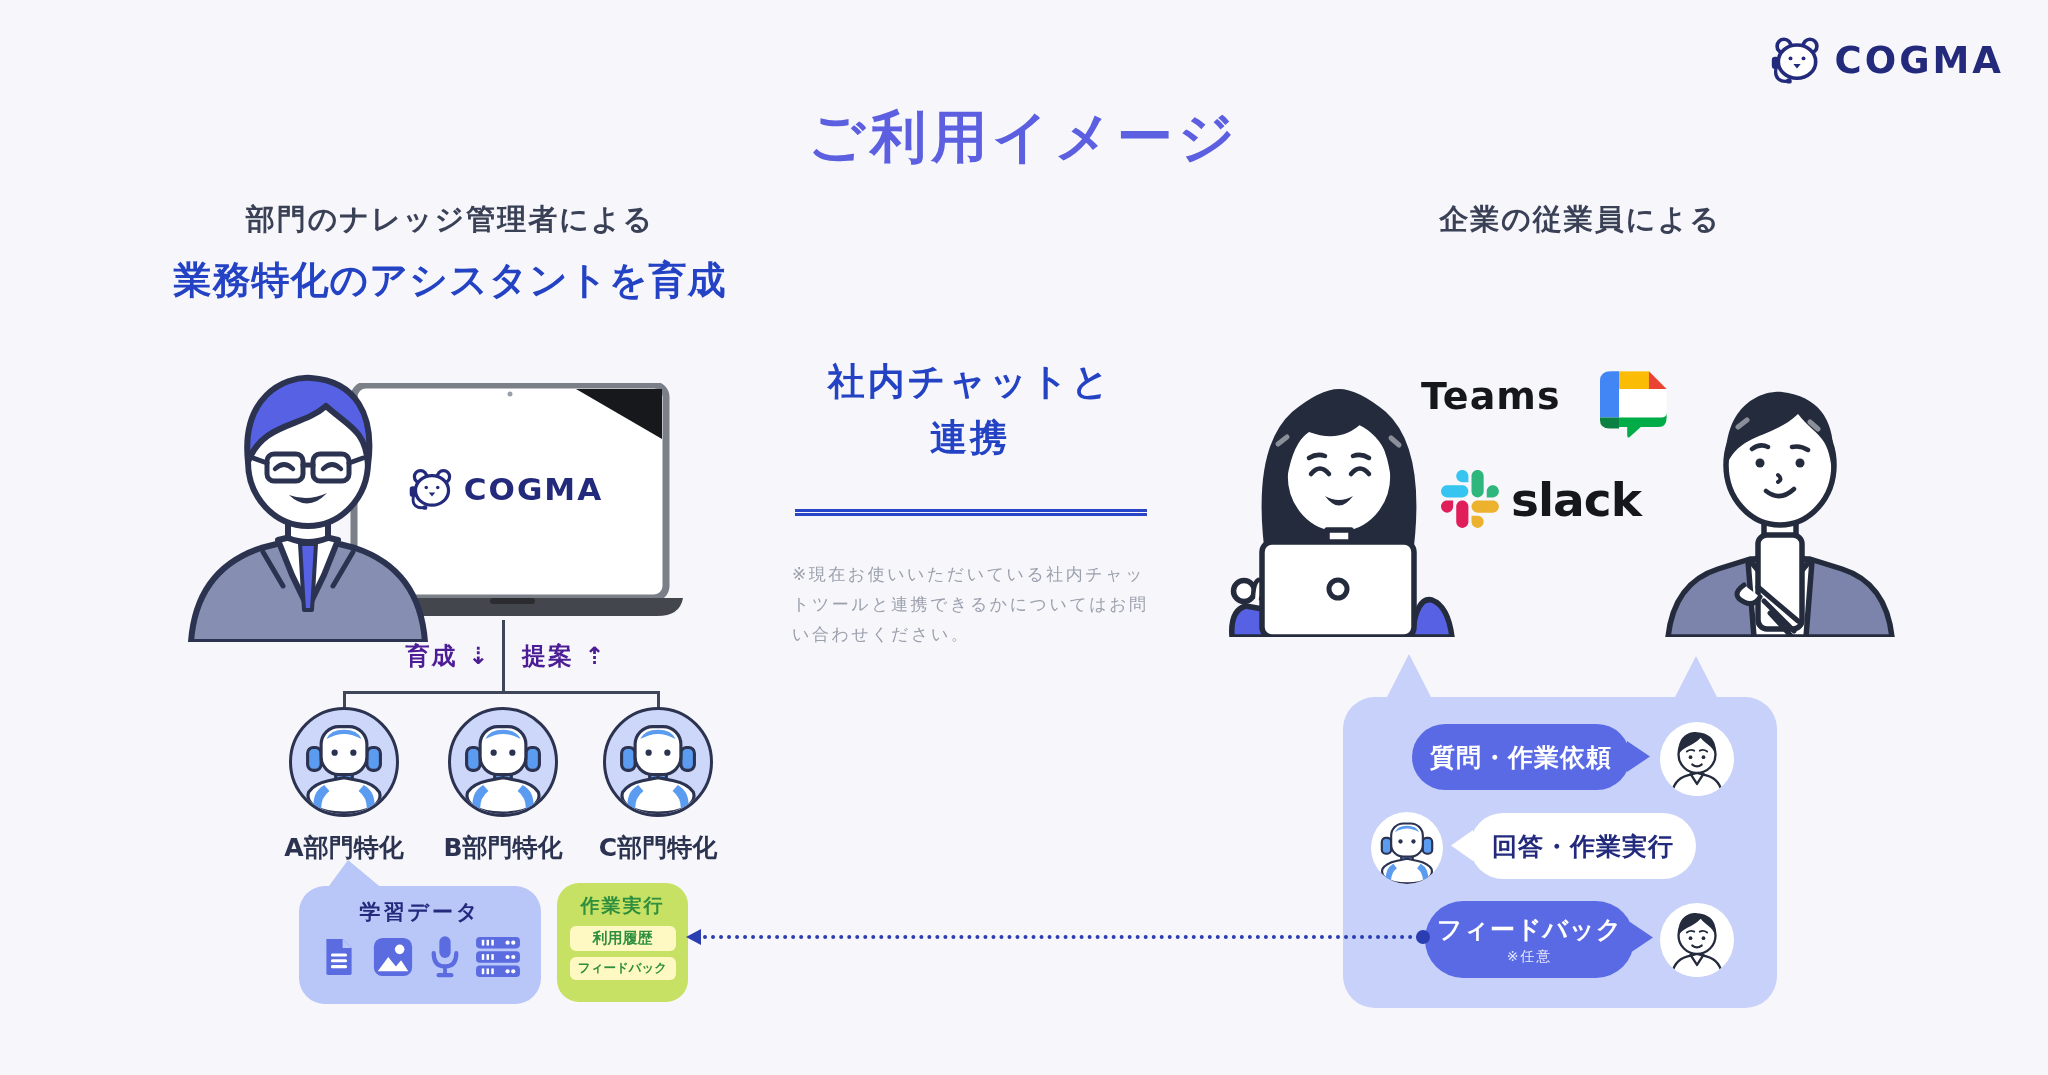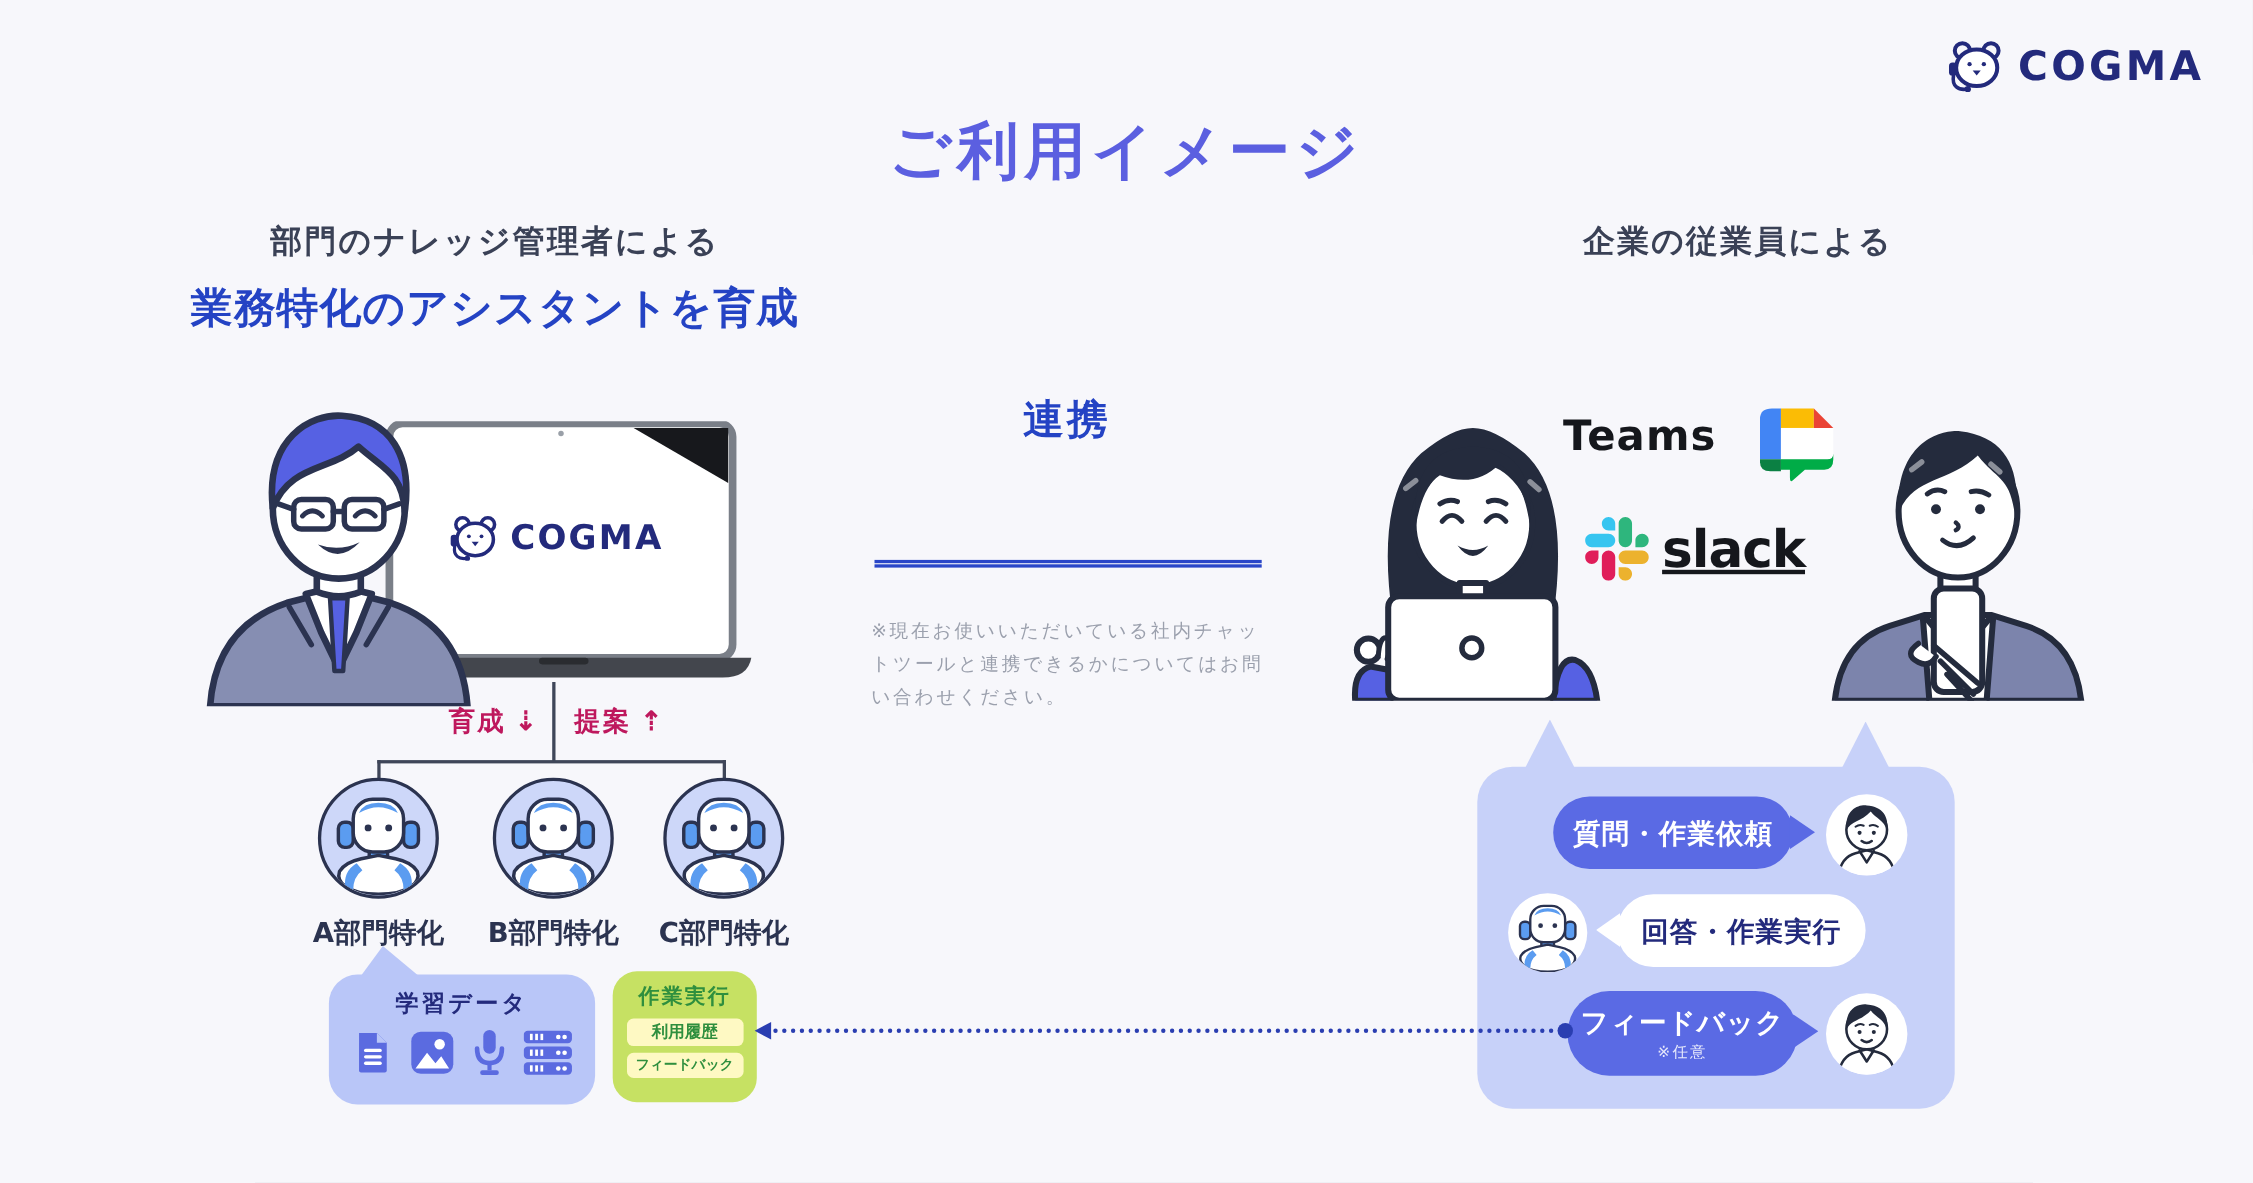--- a/index.html
+++ b/index.html
@@ -22,21 +22,21 @@
   .right-heading{left:1245px;top:200px;width:670px;}
 
   
   .laptop{position:absolute;left:340px;top:383px;width:345px;height:240px;}
   .screen-brand{position:absolute;left:378px;top:468px;width:256px;display:flex;justify-content:center;
                 align-items:center;gap:9px;color:#232a7c;}
   .screen-brand .wordmark{font-size:31px;font-weight:800;letter-spacing:2px;}
   .manager{position:absolute;left:183px;top:370px;width:250px;height:272px;overflow:hidden;}
 
   
-  .flow-label{position:absolute;top:640px;font-size:24px;font-weight:700;color:#be185d;letter-spacing:2px;font-family:Liberation Serif, serif;}
+  .flow-label{position:absolute;top:640px;font-size:24px;font-weight:700;color:#4c1d95;letter-spacing:2px;}
   .flow-train{left:378px;width:112px;text-align:right;}
   .flow-propose{left:522px;}
   .line{position:absolute;background:#3f4659;}
   .vline{left:502px;top:620px;width:3px;height:73px;}
   .hline{left:343px;top:691px;width:317px;height:3px;}
   .drop-a{left:343px;top:691px;width:3px;height:18px;}
   .drop-c{left:657px;top:691px;width:3px;height:18px;}
 
   .robot-circle{position:absolute;top:707px;width:110px;height:110px;border-radius:50%;background:#cdd7f9;
                 border:3px solid #2b3350;box-sizing:border-box;overflow:hidden;}
@@ -71,21 +71,21 @@
                   border-top:3px solid #2a46c8;border-bottom:3px solid #2a46c8;}
   .center-note{position:absolute;left:792px;top:560px;width:366px;font-size:17px;color:#9ba0ad;
                line-height:1.75;letter-spacing:2.5px;}
 
   
   .woman{position:absolute;left:1222px;top:384px;width:235px;height:253px;overflow:hidden;}
   .man-right{position:absolute;left:1660px;top:387px;width:240px;height:250px;overflow:hidden;}
   .teams-label{position:absolute;left:1421px;top:374px;font-size:38px;font-weight:800;color:#15171c;letter-spacing:1px;}
   .gchat{position:absolute;left:1600px;top:368px;width:68px;height:72px;}
   .slack{position:absolute;left:1441px;top:470px;display:flex;align-items:center;gap:12px;}
-  .slack-word{font-size:47px;font-weight:800;color:#15171c;letter-spacing:-1px;text-decoration:underline;}
+  .slack-word{font-size:47px;font-weight:800;color:#15171c;letter-spacing:-1px;}
 
   
   .chat-panel{position:absolute;left:1343px;top:697px;width:434px;height:311px;background:#c7d1f9;border-radius:32px;z-index:1;}
   .panel-tail{position:absolute;width:46px;height:45px;background:#c7d1f9;clip-path:polygon(50% 0,100% 100%,0 100%);z-index:1;}
   .tail-left{left:1386px;top:654px;} .tail-right{left:1673px;top:656px;}
 
   .bubble{position:absolute;display:flex;flex-direction:column;align-items:center;justify-content:center;z-index:3;}
   .bubble-indigo{background:#5a6ae4;color:#fff;}
   .b1{left:1412px;top:724px;width:218px;height:66px;border-radius:33px;font-size:25px;font-weight:700;letter-spacing:1px;}
   .b1-tail{position:absolute;left:1627px;top:741px;width:23px;height:31px;background:#5a6ae4;
@@ -283,20 +283,21 @@
     <div class="improve-title">作業実行</div>
     <div class="improve-pill pill-1">利用履歴</div>
     <div class="improve-pill pill-2">フィードバック</div>
   </div>
 
   <div class="connector-arrow"></div>
   <div class="dotted-connector"></div>
   <div class="connector-dot"></div>
 
   <div class="center-heading">
+    <div>社内チャットと</div>
     <div>連携</div>
   </div>
   <div class="divider-double"></div>
   <div class="center-note">※現在お使いいただいている社内チャットツールと連携できるかについてはお問い合わせください。</div>
 
   <svg class="woman" viewBox="0 0 235 253">
     <g stroke="#242b3d" stroke-width="5.5" stroke-linecap="round" stroke-linejoin="round">
       <path d="M44 178 Q28 66 70 28 Q98 5 117 5 Q136 5 164 28 Q206 66 190 178 Q176 184 158 179 L76 179 Q58 184 44 178 Z" fill="#242b3d" stroke="none"></path>
       <ellipse cx="117" cy="92" rx="54" ry="58" fill="#fff"></ellipse>
       <path d="M65 95 Q59 24 117 22 Q175 24 169 95 Q163 50 141 38 Q119 60 87 48 Q71 58 65 95 Z" fill="#242b3d" stroke="none"></path>

